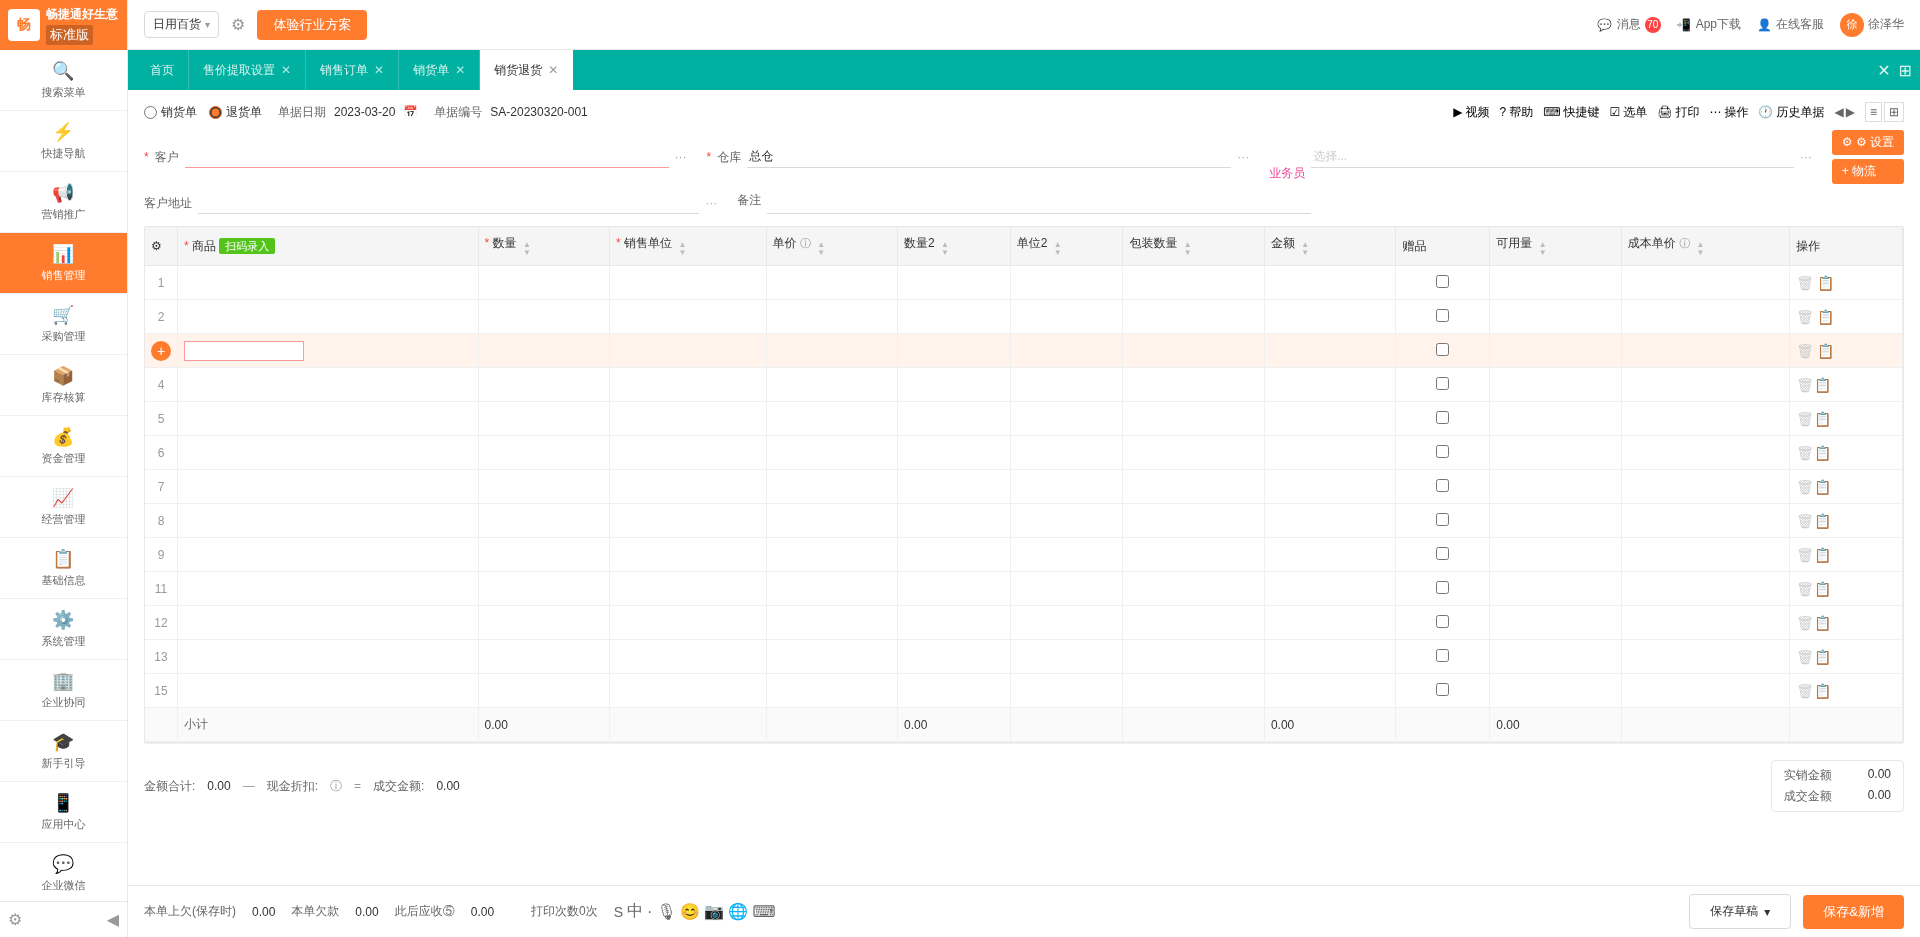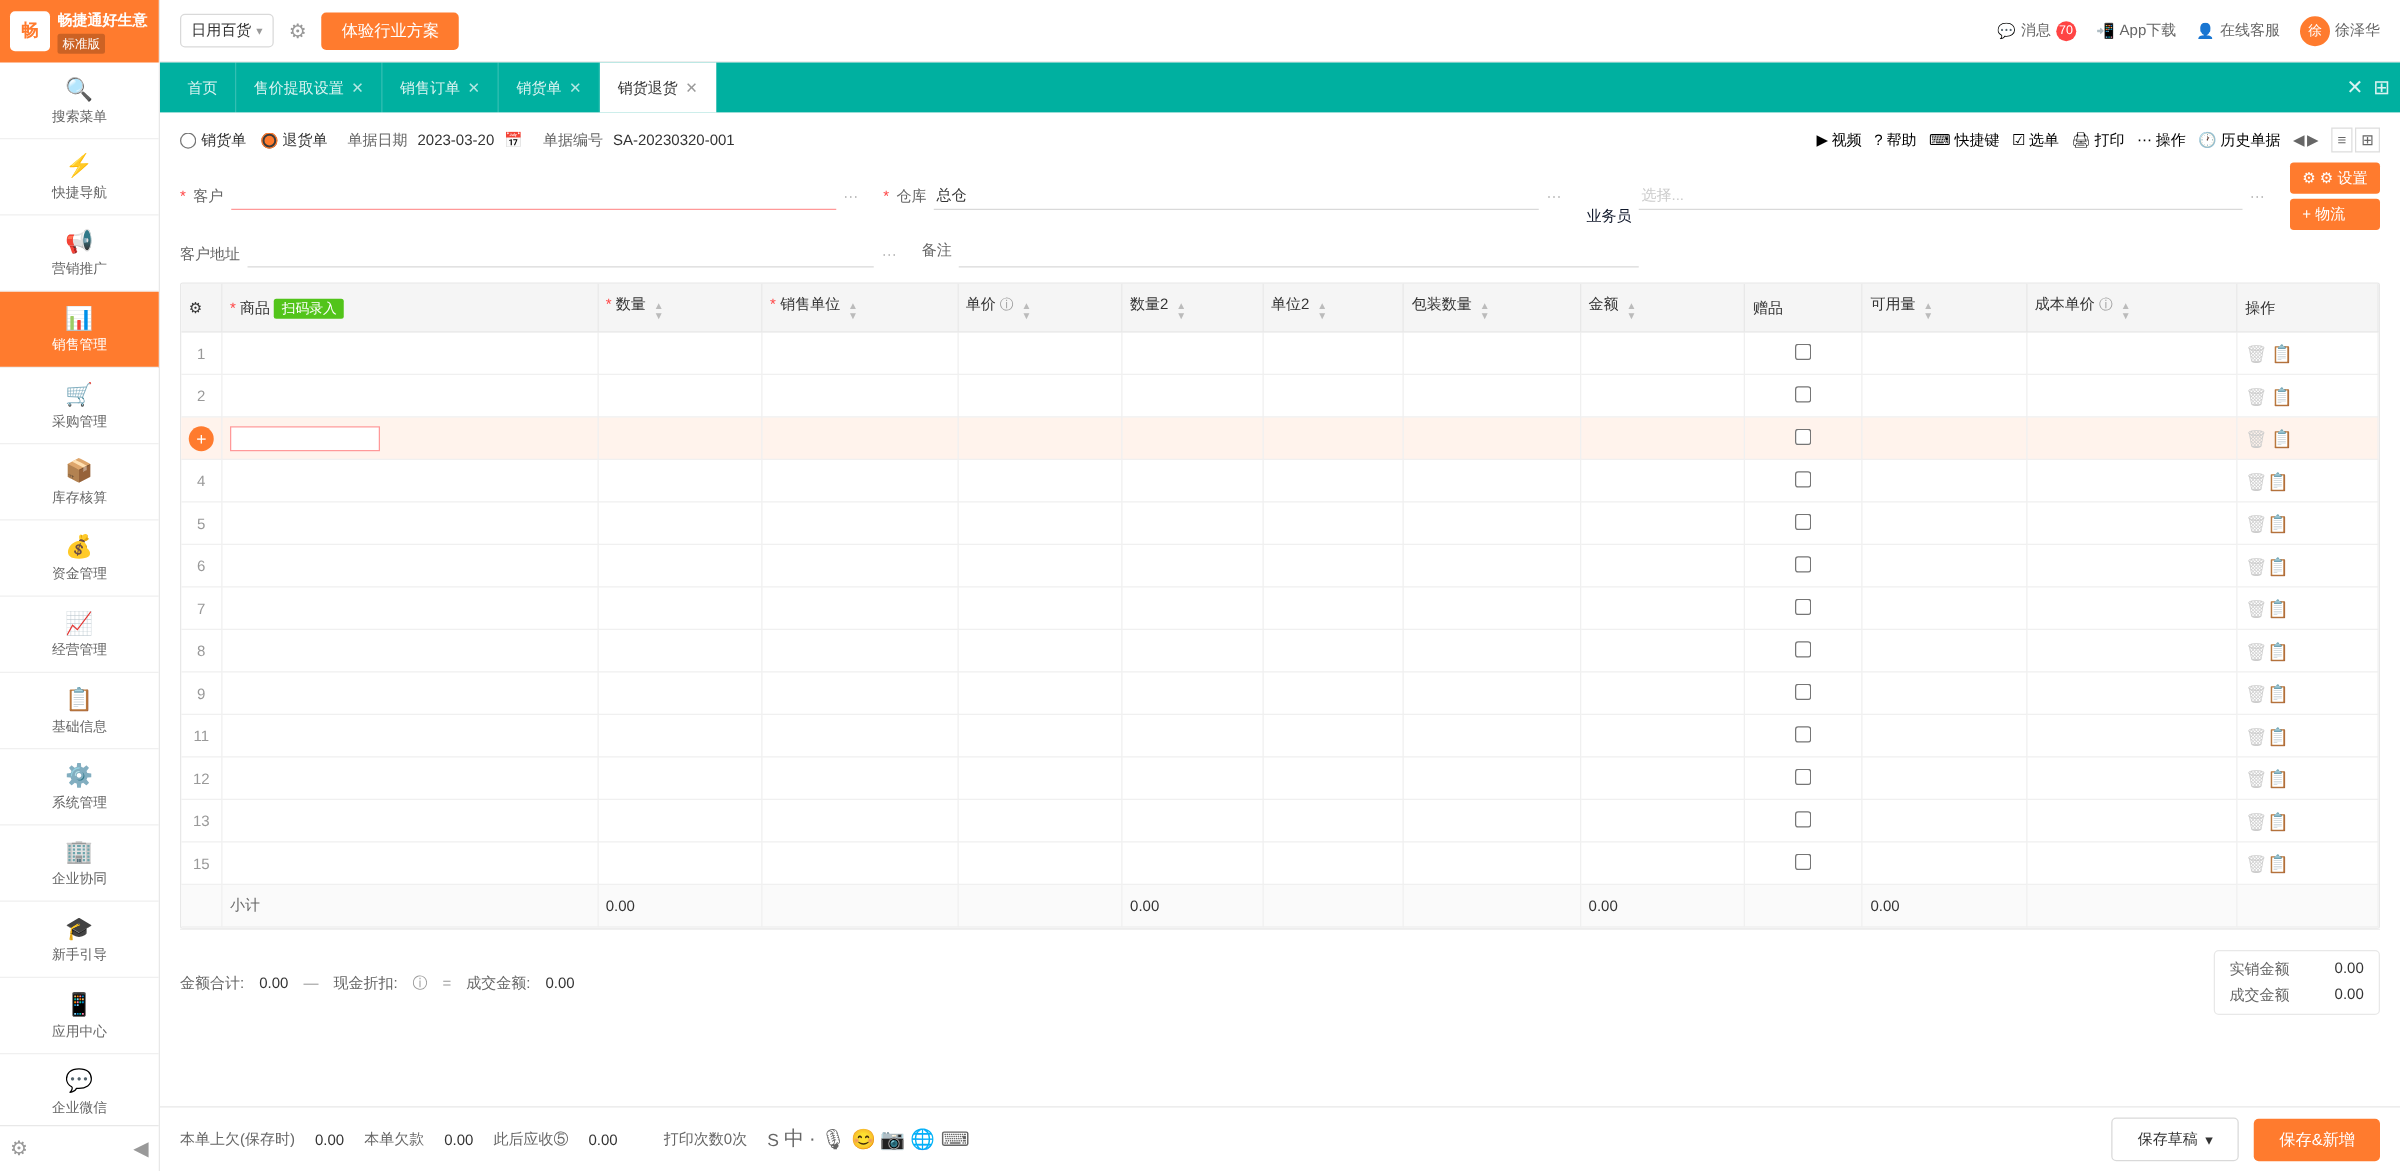--- a/index.html
+++ b/index.html
@@ -2,21 +2,21 @@
 <html><head>
   <meta charset="utf-8">
   <style>
     * { box-sizing: border-box; margin: 0; padding: 0; font-family: 'Microsoft YaHei', Arial, sans-serif; font-size: 12px; }
     body { background: #f5f5f5; display: flex; height: 937px; overflow: hidden; }
 
     
     .sidebar { width: 128px; background: #fff; display: flex; flex-direction: column; border-right: 1px solid #e8e8e8; flex-shrink: 0; }
     .sidebar-logo { background: #ff7b2e; padding: 10px 8px; display: flex; align-items: center; gap: 6px; height: 50px; }
     .sidebar-logo-icon { width: 32px; height: 32px; background: #fff; border-radius: 4px; display: flex; align-items: center; justify-content: center; color: #ff7b2e; font-weight: bold; font-size: 14px; }
-    .sidebar-logo-badge { background: rgba(0,0,0,0.2); color: #fff; font-size: 10px; padding: 1px 4px; border-radius: 2px; margin-top: 2px; display: inline-block; }
+    .sidebar-logo-badge { background: rgba(0,0,0,0.2); color: #fff; font-size: 13px; padding: 1px 4px; border-radius: 2px; margin-top: 2px; display: inline-block; }
     .sidebar-menu { flex: 1; overflow-y: auto; }
     .sidebar-item { display: flex; flex-direction: column; align-items: center; padding: 10px 4px; cursor: pointer; color: #666; border-bottom: 1px solid #f0f0f0; }
     .sidebar-item.active { background: #ff7b2e; color: #fff; }
     .sidebar-item-icon { font-size: 18px; margin-bottom: 3px; }
     .sidebar-item-label { font-size: 11px; text-align: center; }
     .sidebar-bottom { padding: 8px; display: flex; justify-content: space-between; border-top: 1px solid #e8e8e8; }
     .sidebar-bottom-btn { color: #999; cursor: pointer; font-size: 16px; }
 
     
     .main { flex: 1; display: flex; flex-direction: column; overflow: hidden; }
@@ -294,21 +294,21 @@
             <div style="flex:1; border-bottom:1px solid #ff9999; padding:2px; min-height:22px;"></div>
             <span style="color:#aaa;cursor:pointer;">···</span>
           </div>
           <div style="flex:1; display:flex; align-items:center; gap:6px;">
             <span style="color:#ff4444;">*</span>
             <span style="color:#666;">仓库</span>
             <div style="flex:1; border-bottom:1px solid #d9d9d9; padding:2px; color:#333;">总仓</div>
             <span style="color:#aaa;cursor:pointer;">···</span>
           </div>
           <div style="flex:1; display:flex; align-items:center; gap:6px;">
-            <span style="color:#0f172a;margin-top:32px;">业务员</span>
+            <span style="color:#ec4899;margin-top:32px;">业务员</span>
             <div style="flex:1; border-bottom:1px solid #d9d9d9; padding:2px; color:#ccc;">选择...</div>
             <span style="color:#aaa;cursor:pointer;">···</span>
           </div>
 
           <div style="display:flex;flex-direction:column;gap:4px;border-radius:18px;">
             <div style="background:#ff7b2e;color:#fff;padding:4px 10px;border-radius:3px;cursor:pointer;font-size:12px;">
               <span>⚙</span>
               <span>⚙ 设置</span>
             </div>
             <div style="background:#ff7b2e;color:#fff;padding:4px 10px;border-radius:3px;cursor:pointer;font-size:12px;">

